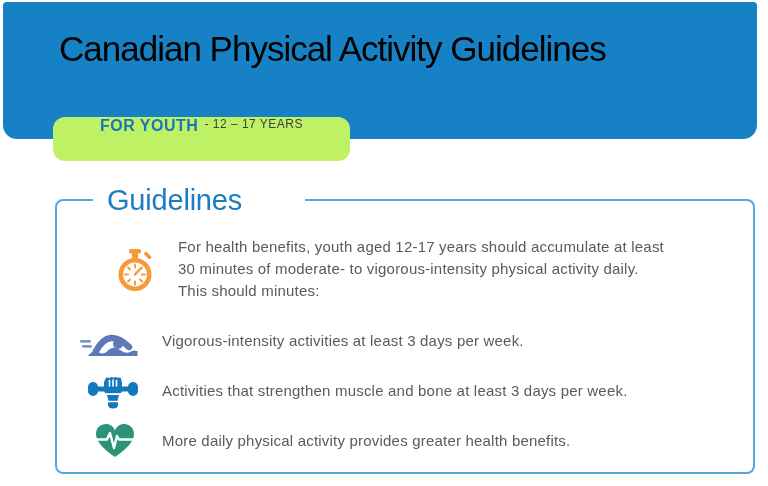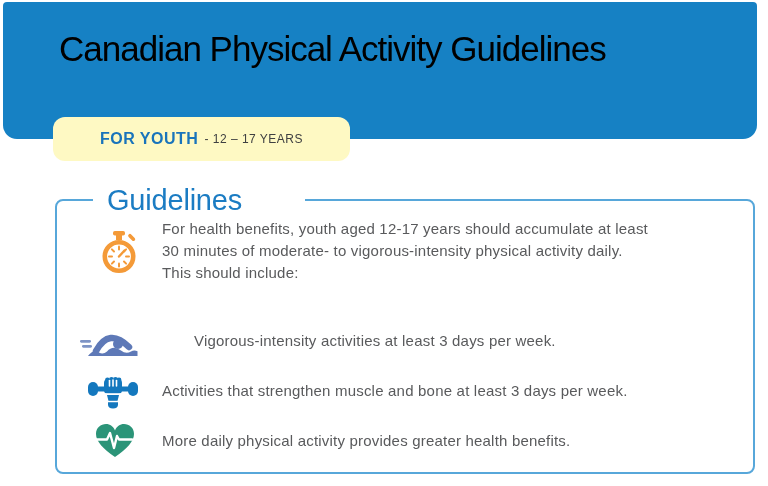--- a/index.html
+++ b/index.html
@@ -12,53 +12,53 @@
     background:var(--banner-blue,#1681c4);
     border-radius:4px 4px 14px 14px;
   }
   .page-title{
     position:absolute;left:56px;top:27px;margin:0;
     color:#000000;font-size:35px;font-weight:400;letter-spacing:-1px;
     white-space:nowrap;
   }
   .audience-tab{
     position:absolute;left:53px;top:117px;width:297px;height:44px;
-    background:#fef9c3;border-radius:12px;z-index:2;
-    display:flex;align-items:center;justify-content:center;white-space:pre;
+    background:#bef264;border-radius:12px;z-index:2;
+    display:flex;justify-content:center;white-space:pre;
   }
   .tab-group{color:var(--tab-label-blue,#1974bb);font-weight:700;font-size:16px;letter-spacing:.5px;}
   .tab-age{color:var(--tab-label-dark,#3f4041);font-weight:500;font-size:12px;letter-spacing:.5px;margin-left:6px;}
   .guidelines-box{
     position:absolute;left:55px;top:199px;width:696px;height:271px;
     border:2px solid var(--box-border-blue,#57a7da);
     border-radius:8px;background:#ffffff;box-sizing:content-box;
   }
   .legend{
     position:absolute;left:36px;top:-23px;height:44px;width:212px;
     background:#ffffff;display:flex;align-items:center;
     padding-left:14px;box-sizing:border-box;
     color:var(--section-title-blue,#1b7cc3);font-size:29px;font-weight:400;letter-spacing:-.2px;
     white-space:nowrap;
   }
   .g-row{position:absolute;left:0;width:100%;}
-  .r1{top:17px;height:72px;}
+  .r1{top:35px;height:72px;margin-left:16px;}
   .r2{top:126px;height:32px;}
   .r3{top:172px;height:38px;}
   .r4{top:220px;height:40px;}
   .icon{position:absolute;display:block;line-height:0;}
   .i1{left:43px;top:13px;color:var(--icon-orange,#f49a38);}
   .i2{left:23px;top:3px;color:var(--icon-slate-blue,#5e79b7);}
   .i3{left:31px;top:2px;color:var(--icon-blue,#1478be);}
   .i4{left:37px;top:2px;color:var(--icon-green,#2b9478);}
   .g-text{
     position:absolute;left:105px;top:0;
     color:var(--body-text-gray,#595a5c);font-size:15px;line-height:22px;letter-spacing:.2px;
     white-space:nowrap;
   }
-  .r2 .g-text{top:3px;margin-left:32px;}
+  .r2 .g-text{top:3px;}
   .r3 .g-text{top:7px;}
   .r4 .g-text{top:9px;}
   svg{display:block;}
 </style>
 </head>
 <body>
 
 <header class="banner">
   <h1 class="page-title">Canadian Physical Activity Guidelines</h1>
 </header>
@@ -87,21 +87,21 @@
           <line x1="26.1" y1="32.6" x2="24" y2="30.5"></line>
           <line x1="11.9" y1="32.6" x2="14" y2="30.5"></line>
           <line x1="11.9" y1="18.4" x2="14" y2="20.5"></line>
         </g>
         <line x1="19" y1="25.5" x2="24.5" y2="19.5" stroke="currentColor" stroke-width="2.4" stroke-linecap="round"></line>
       </svg>
     </span>
     <div class="g-text">
       <div>For health benefits, youth aged 12-17 years should accumulate at least</div>
       <div>30 minutes of moderate- to vigorous-intensity physical activity daily.</div>
-      <div>This should include:</div>
+      <div>This should minutes:</div>
     </div>
   </div>
 
   <div class="g-row r2">
     <span class="icon i2">
       <svg width="60" height="28" viewBox="0 0 60 28" fill="currentColor">
         <rect x="0" y="10" width="11" height="2.7" rx="1.35" opacity="0.8"></rect>
         <rect x="2" y="15" width="10" height="2.7" rx="1.35" opacity="0.8"></rect>
         <path d="M16 21 Q29 -3 49 17" fill="none" stroke="currentColor" stroke-width="6.5" stroke-linecap="round"></path>
         <circle cx="38" cy="14" r="5"></circle>

